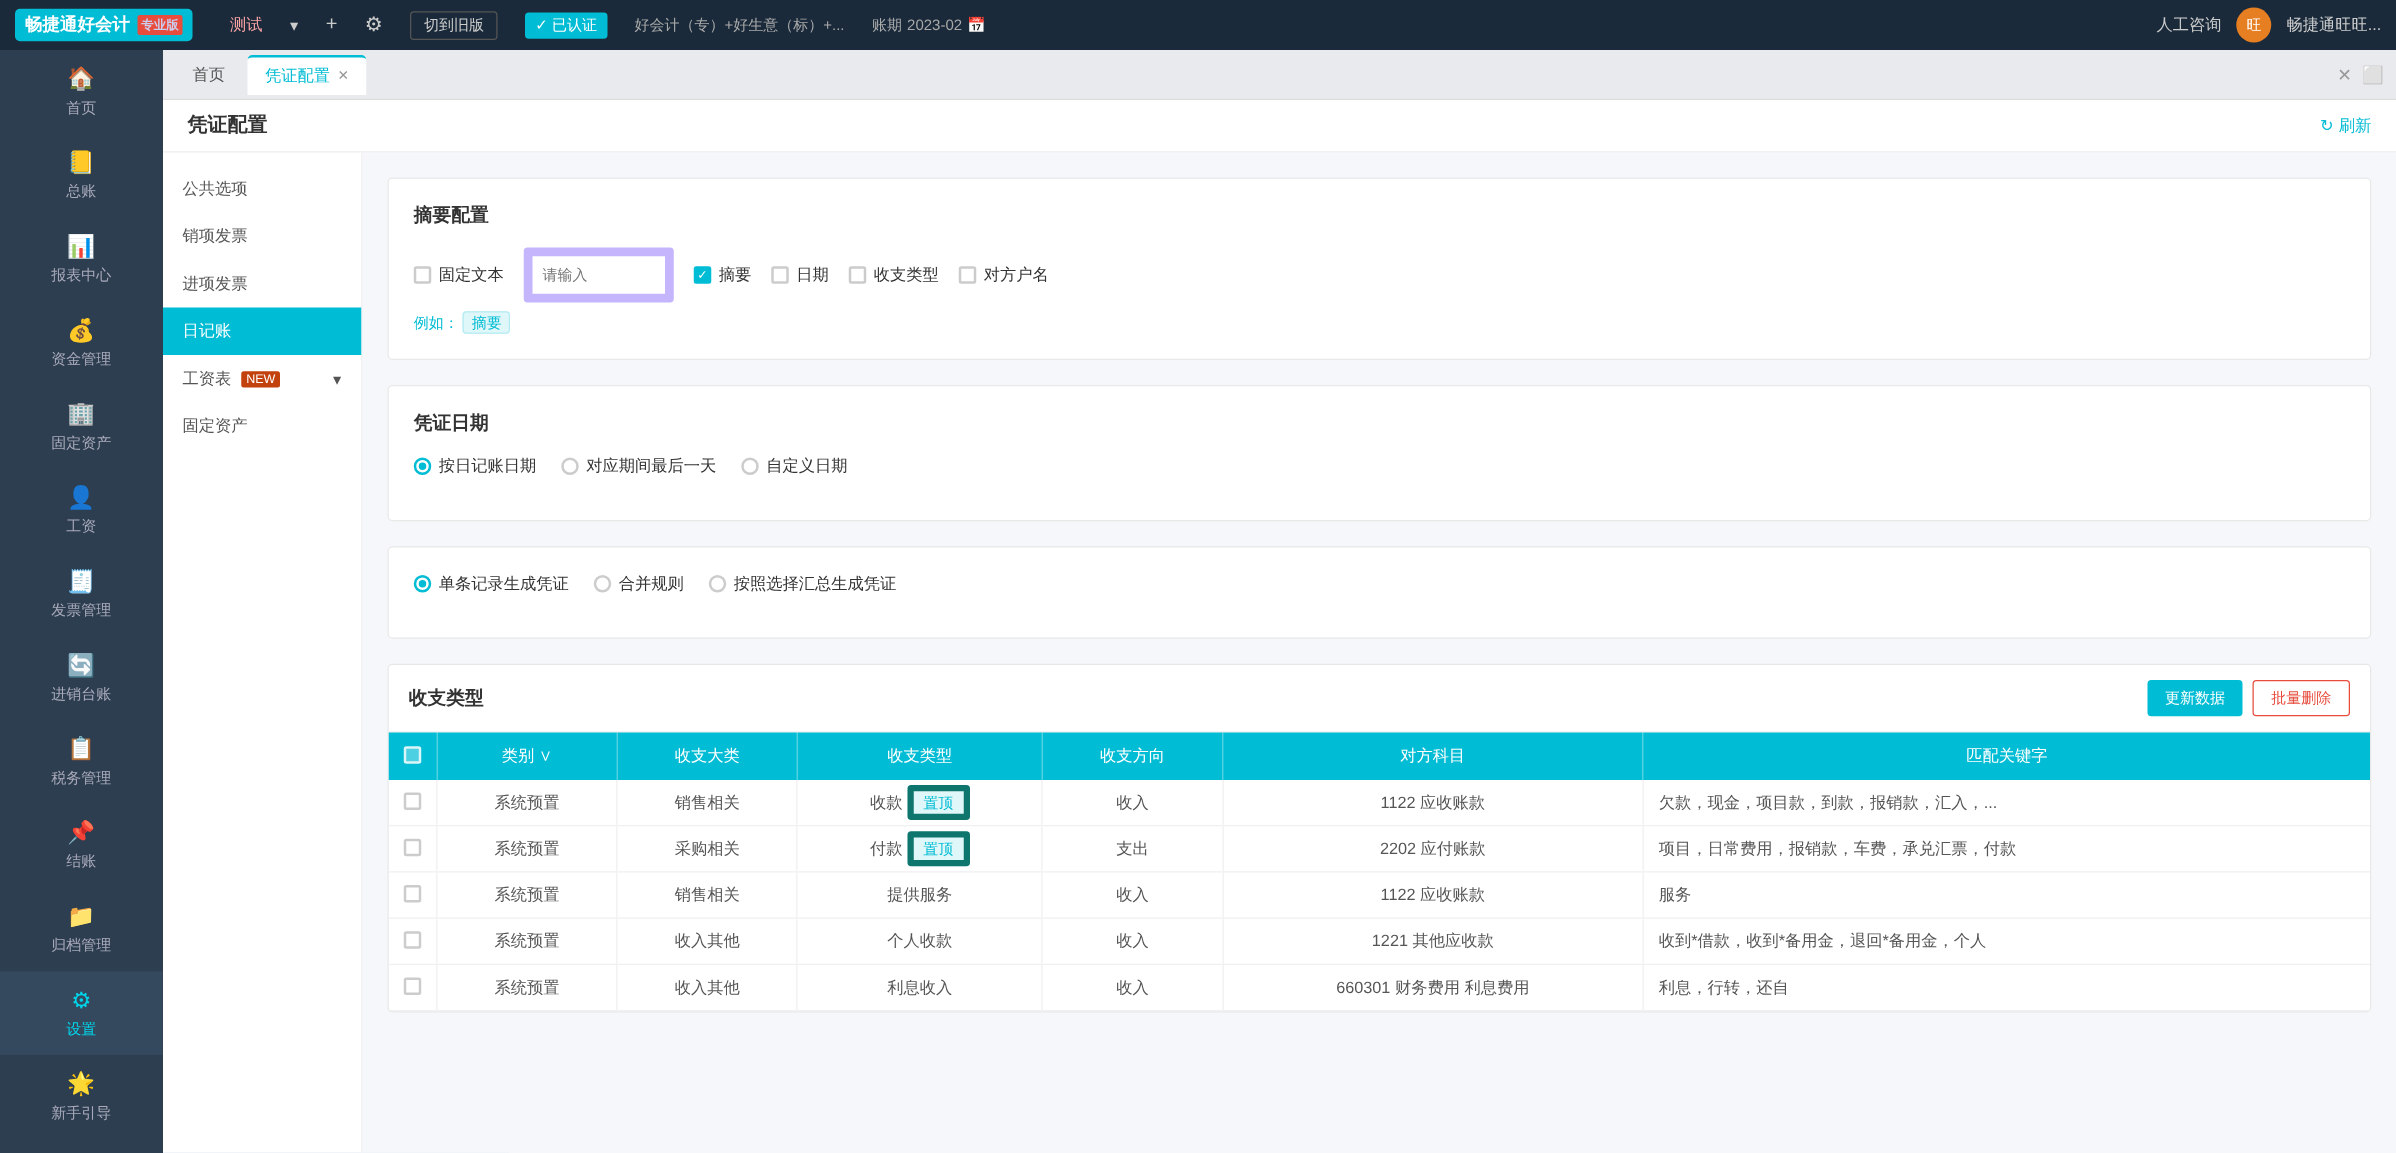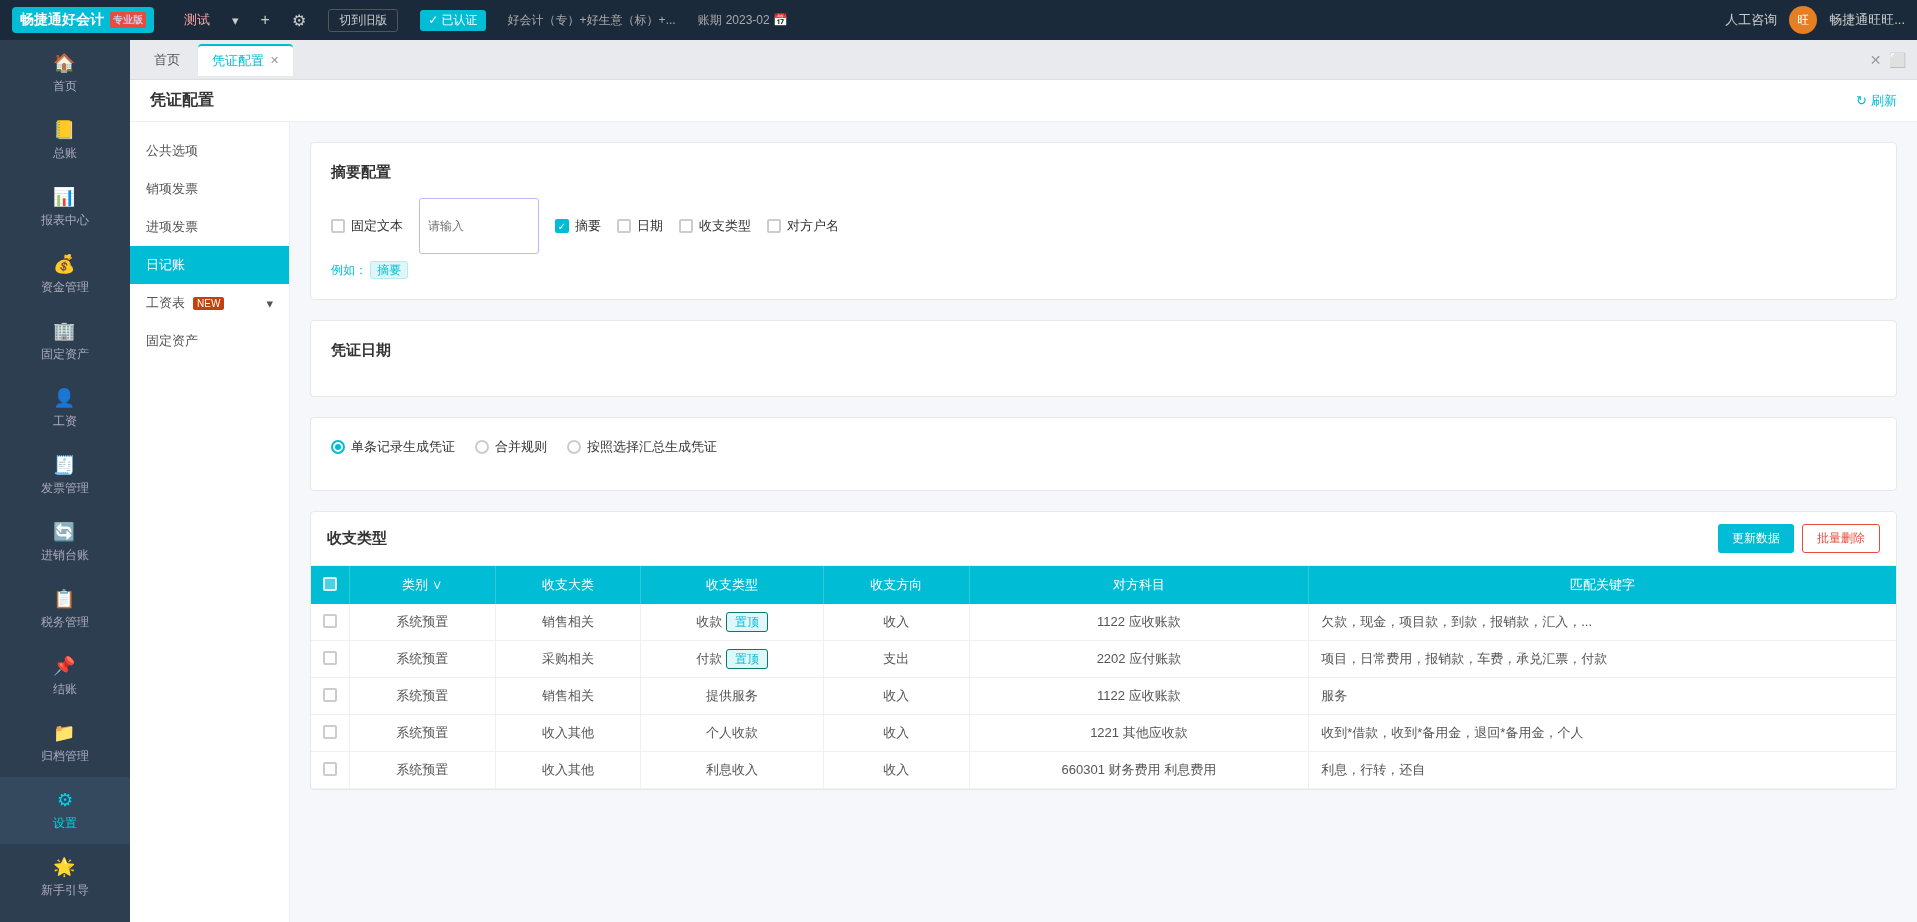--- a/index.html
+++ b/index.html
@@ -64,42 +64,42 @@
     .radio-item { display: flex; align-items: center; gap: 6px; cursor: pointer; font-size: 13px; }
     .radio-circle { width: 14px; height: 14px; border-radius: 50%; border: 2px solid #ccc; display: flex; align-items: center; justify-content: center; }
     .radio-circle.checked { border-color: #00bcd4; }
     .radio-circle.checked::after { content: ''; width: 6px; height: 6px; border-radius: 50%; background: #00bcd4; }
 
     
     .checkbox-row { display: flex; align-items: center; gap: 16px; margin-bottom: 8px; }
     .checkbox-item { display: flex; align-items: center; gap: 6px; cursor: pointer; font-size: 13px; }
     .checkbox-box { width: 14px; height: 14px; border: 2px solid #ccc; border-radius: 2px; display: flex; align-items: center; justify-content: center; }
     .checkbox-box.checked { background: #00bcd4; border-color: #00bcd4; color: #fff; font-size: 10px; }
-    .text-input { border: 1px solid #c4b5fd; border-radius: 3px; padding: 20px 8px; font-size: 12px; color: #999; width: 120px; }
+    .text-input { border: 7px solid #c4b5fd; border-radius: 3px; padding: 8px 8px; font-size: 12px; color: #999; width: 120px; }
     .example-text { color: #00bcd4; font-size: 12px; margin-top: 4px; }
     .example-tag { background: #e0f7fa; color: #00bcd4; border: 1px solid #b2ebf2; border-radius: 3px; padding: 1px 6px; font-size: 12px; }
 
     
     .table-section { background: #fff; border-radius: 4px; border: 1px solid #e8e8e8; }
     .table-header-row { display: flex; align-items: center; justify-content: space-between; padding: 12px 16px; border-bottom: 1px solid #eee; }
     .table-title { font-size: 15px; font-weight: bold; color: #333; }
     .table-actions { display: flex; gap: 8px; }
     .btn-update { background: #00bcd4; color: #fff; border: none; padding: 5px 14px; border-radius: 3px; cursor: pointer; font-size: 12px; }
     .btn-delete { background: #fff; color: #e74c3c; border: 1px solid #e74c3c; padding: 5px 14px; border-radius: 3px; cursor: pointer; font-size: 12px; }
 
     table { width: 100%; border-collapse: collapse; }
     thead tr { background: #00bcd4; color: #fff; }
     thead th { padding: 10px 12px; text-align: center; font-size: 13px; font-weight: normal; border-right: 1px solid rgba(255,255,255,0.2); }
     thead th:last-child { border-right: none; }
     tbody tr { border-bottom: 1px solid #f0f0f0; }
     tbody td { padding: 9px 12px; text-align: center; font-size: 13px; color: #555; border-right: 1px solid #f0f0f0; }
     tbody td:last-child { border-right: none; text-align: left; }
     tbody td:first-child { width: 36px; }
 
-    .tag-reset { background: #e0f7fa; color: #00bcd4; border: 1px solid #0f766e; border-radius: 3px; padding: 2px 8px; font-size: 12px; cursor: pointer; text-align: right; }
+    .tag-reset { background: #e0f7fa; color: #00bcd4; border: 5px solid #0f766e; border-radius: 3px; padding: 2px 8px; font-size: 12px; cursor: pointer; text-align: right; }
     .checkbox-td { width: 14px; height: 14px; border: 2px solid #ccc; border-radius: 2px; display: inline-block; }
     .thead-checkbox { width: 14px; height: 14px; border: 2px solid rgba(255,255,255,0.8); border-radius: 2px; background: rgba(255,255,255,0.3); display: inline-block; }
   </style>
 </head>
 <body>
 
 <div class="topbar">
   <div class="topbar-logo">
     <span>畅捷通好会计</span>
     <span class="topbar-logo-sub">专业版</span>
@@ -263,20 +263,34 @@
             </label>
           </div>
           <div class="example-text">
             <span>例如：</span>
             <span class="example-tag">摘要</span>
           </div>
         </div>
 
         <div class="section">
           <div class="section-title">凭证日期</div>
+          <div class="radio-group">
+            <label class="radio-item">
+              <div class="radio-circle checked"></div>
+              <span>按日记账日期</span>
+            </label>
+            <label class="radio-item">
+              <div class="radio-circle"></div>
+              <span>对应期间最后一天</span>
+            </label>
+            <label class="radio-item">
+              <div class="radio-circle"></div>
+              <span>自定义日期</span>
+            </label>
+          </div>
         </div>
 
         <div class="section">
           <div class="radio-group">
             <label class="radio-item">
               <div class="radio-circle checked"></div>
               <span>单条记录生成凭证</span>
             </label>
             <label class="radio-item">
               <div class="radio-circle"></div>

